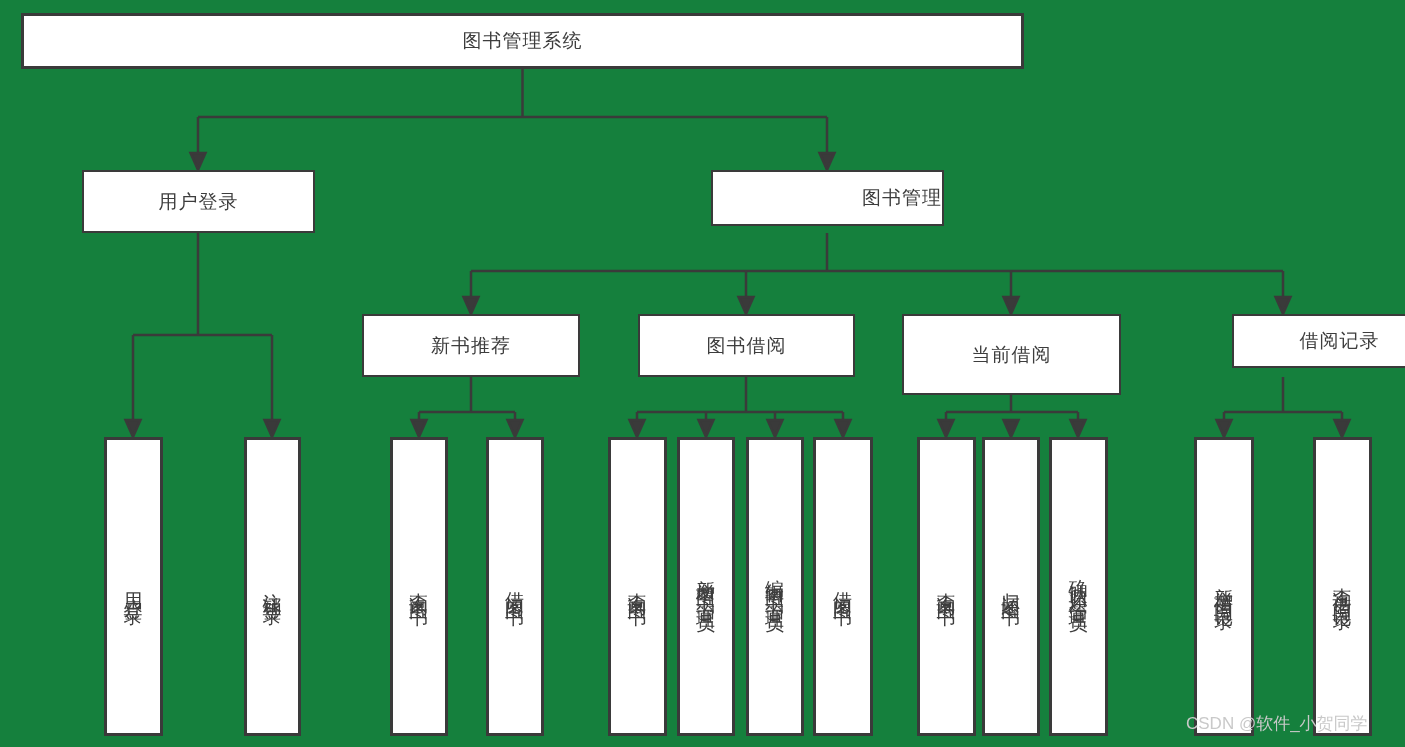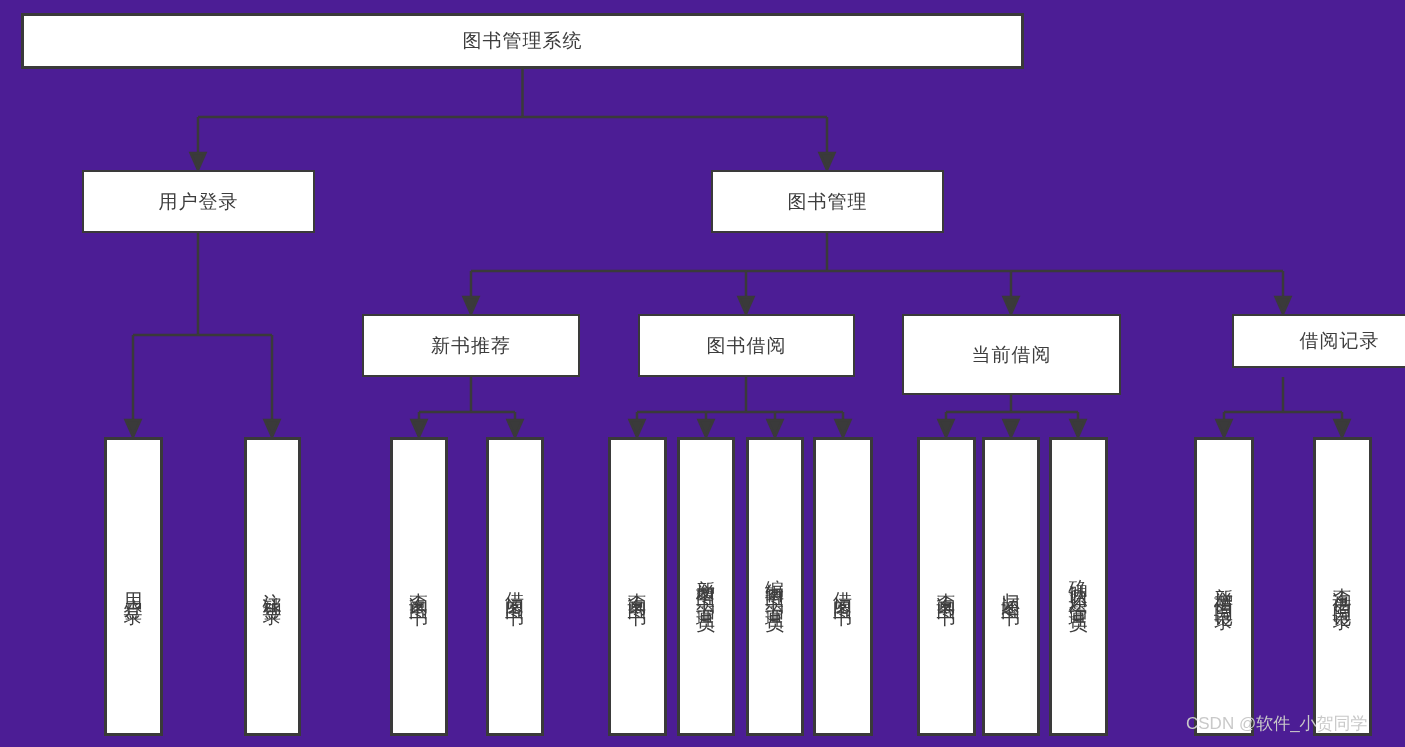--- a/index.html
+++ b/index.html
@@ -1,20 +1,20 @@
 <!DOCTYPE html>
 <html><head>
 <meta charset="utf-8">
 <style>
   html, body { margin: 0; padding: 0; background: #ffffff; }
   .canvas {
     position: relative;
     width: 1405px;
     height: 747px;
-    background: #4c1d95;
+    background: #15803d;
     font-family: "Liberation Sans", sans-serif;
     overflow: hidden;
   }
   .wires {
     position: absolute;
     left: 0; top: 0;
     width: 1405px; height: 747px;
     pointer-events: none;
   }
   .node {
@@ -119,21 +119,21 @@
     </g>
   </svg>
 
   <div class="node node-h lvl1" style="left:21px; top:13px; width:1003px; height:56px;">
     <span>图书管理系统</span>
   </div>
 
   <div class="node node-h" style="left:82px; top:170px; width:233px; height:63px;">
     <span>用户登录</span>
   </div>
-  <div class="node node-h" style="left:711px; top:170px; width:233px; height:63px;">
+  <div class="node node-h" style="left:711px; top:170px; width:233px; height:56px;justify-content:flex-end;">
     <span>图书管理</span>
   </div>
 
   <div class="node node-h" style="left:638px; top:314px; width:217px; height:63px;">
     <span>图书借阅</span>
   </div>
   <div class="node node-h" style="left:362px; top:314px; width:218px; height:63px;">
     <span>新书推荐</span>
   </div>
   <div class="node node-h" style="left:902px; top:314px; width:219px; height:81px;">

